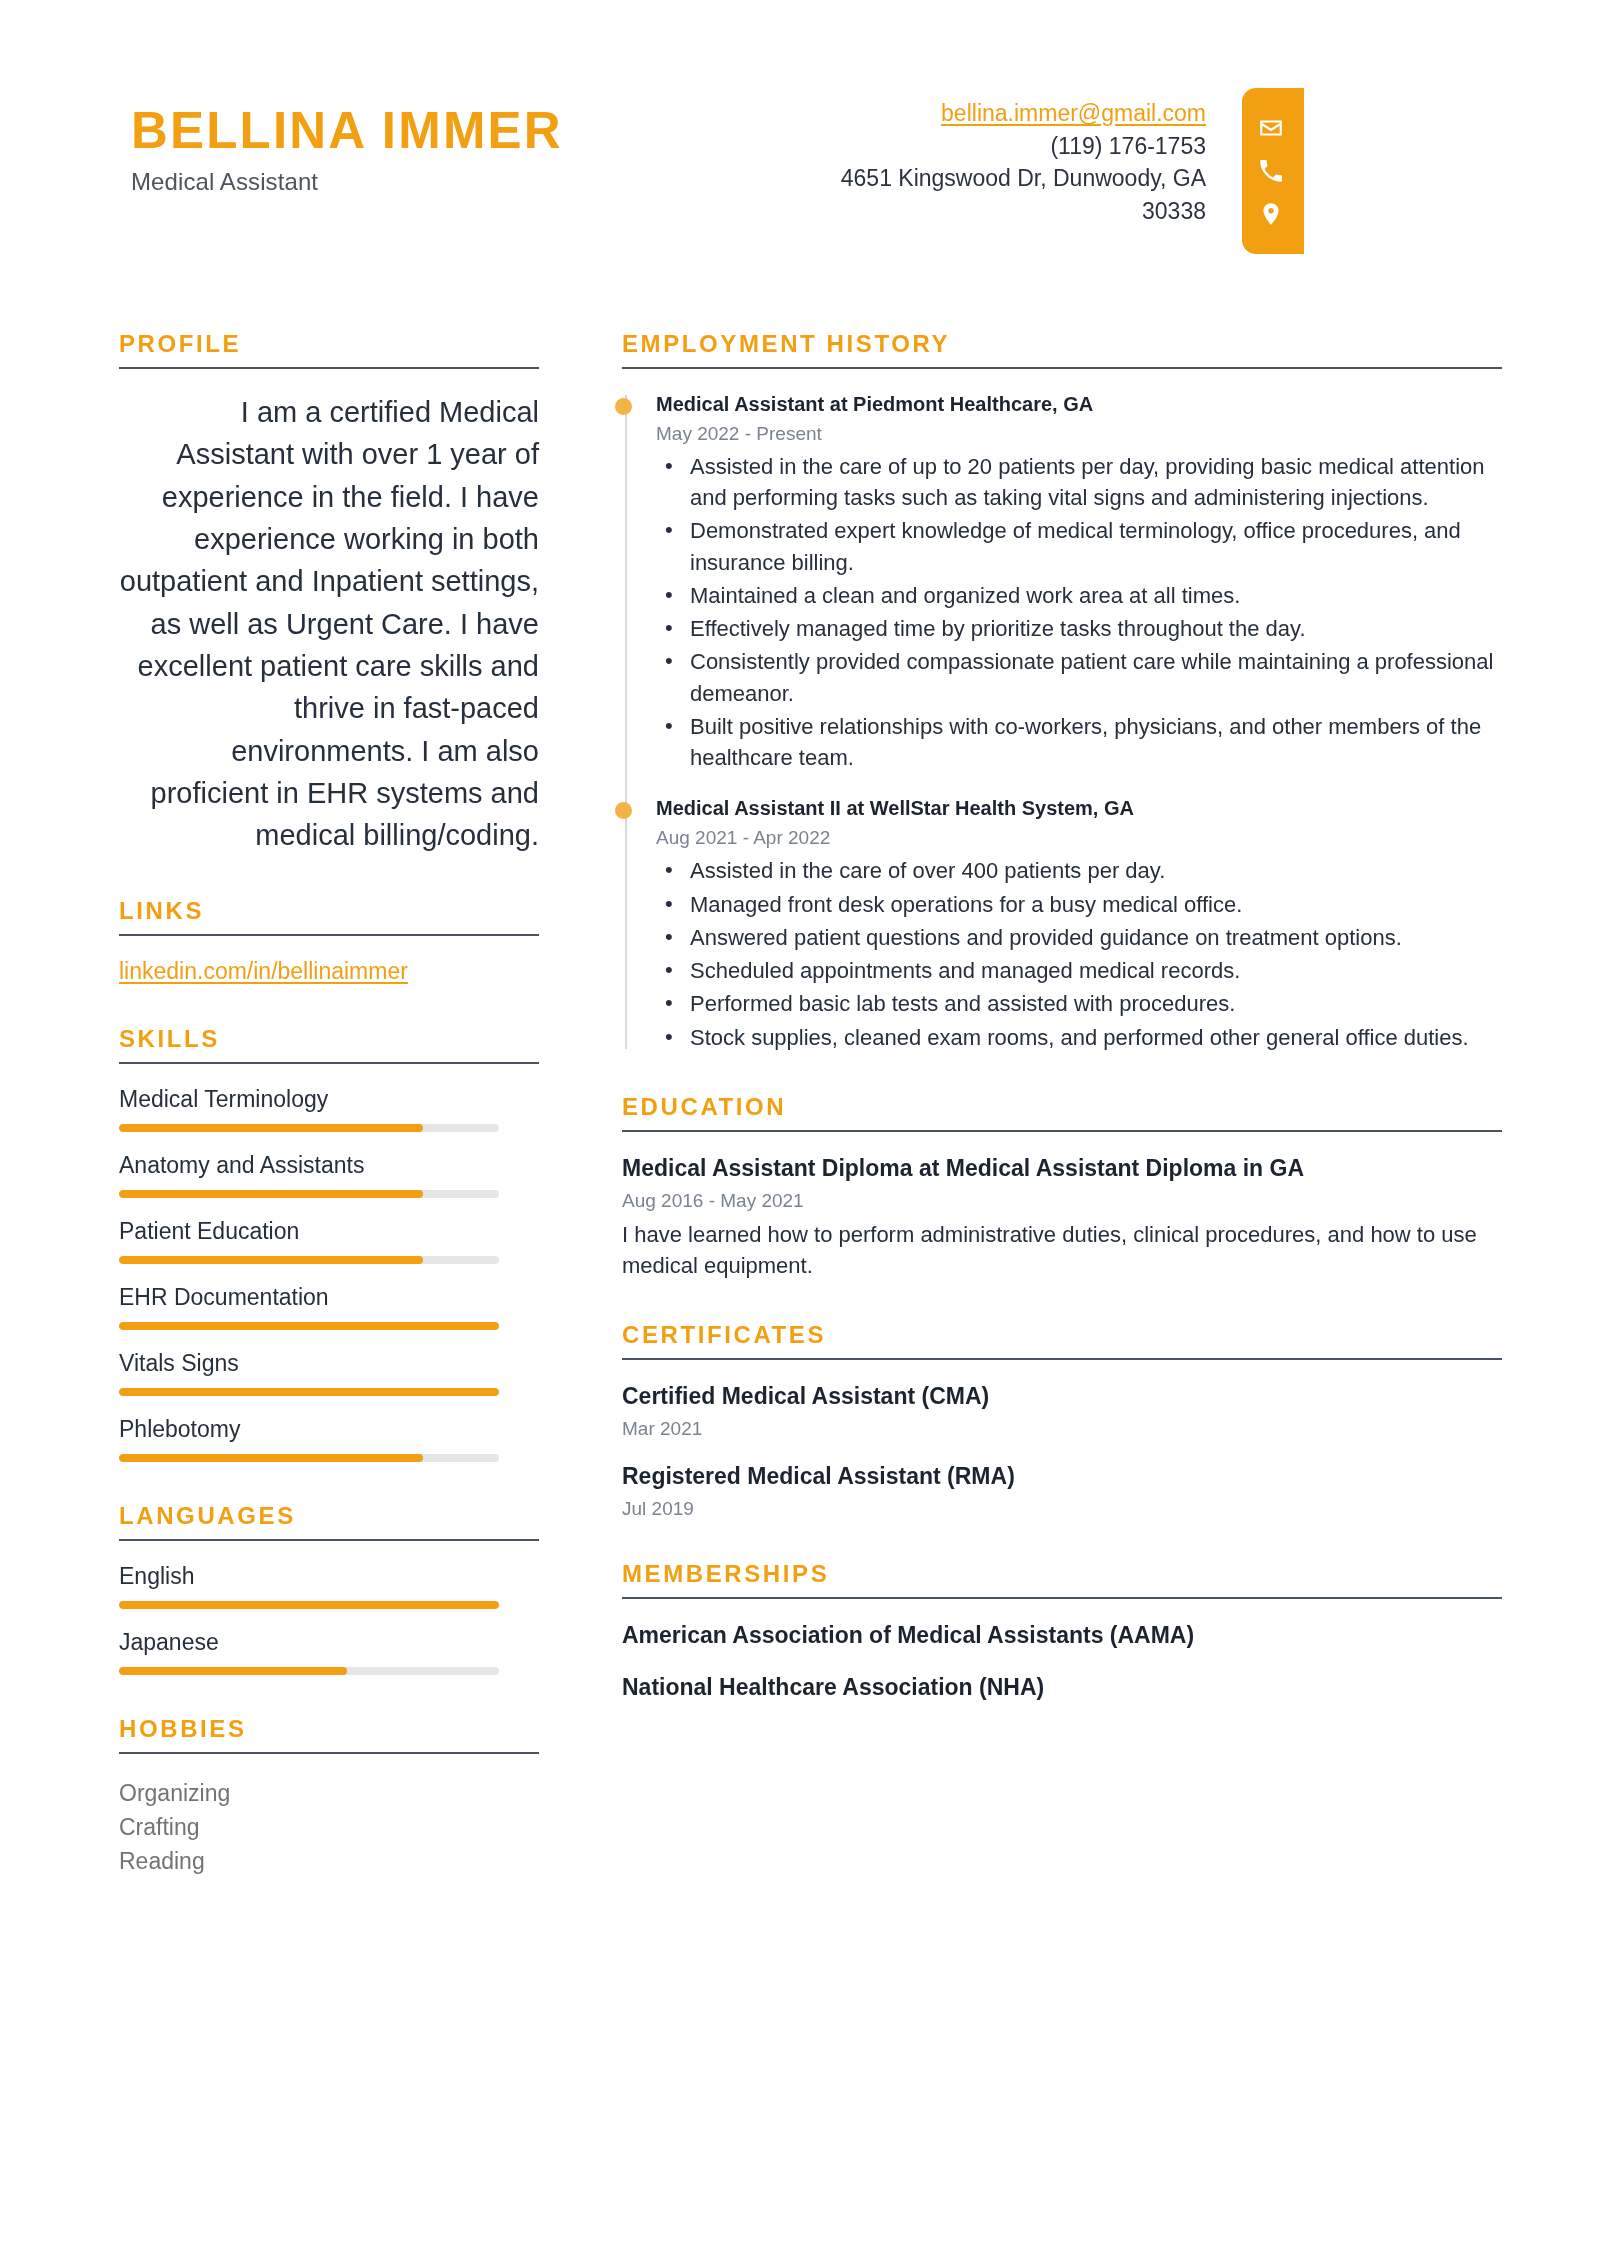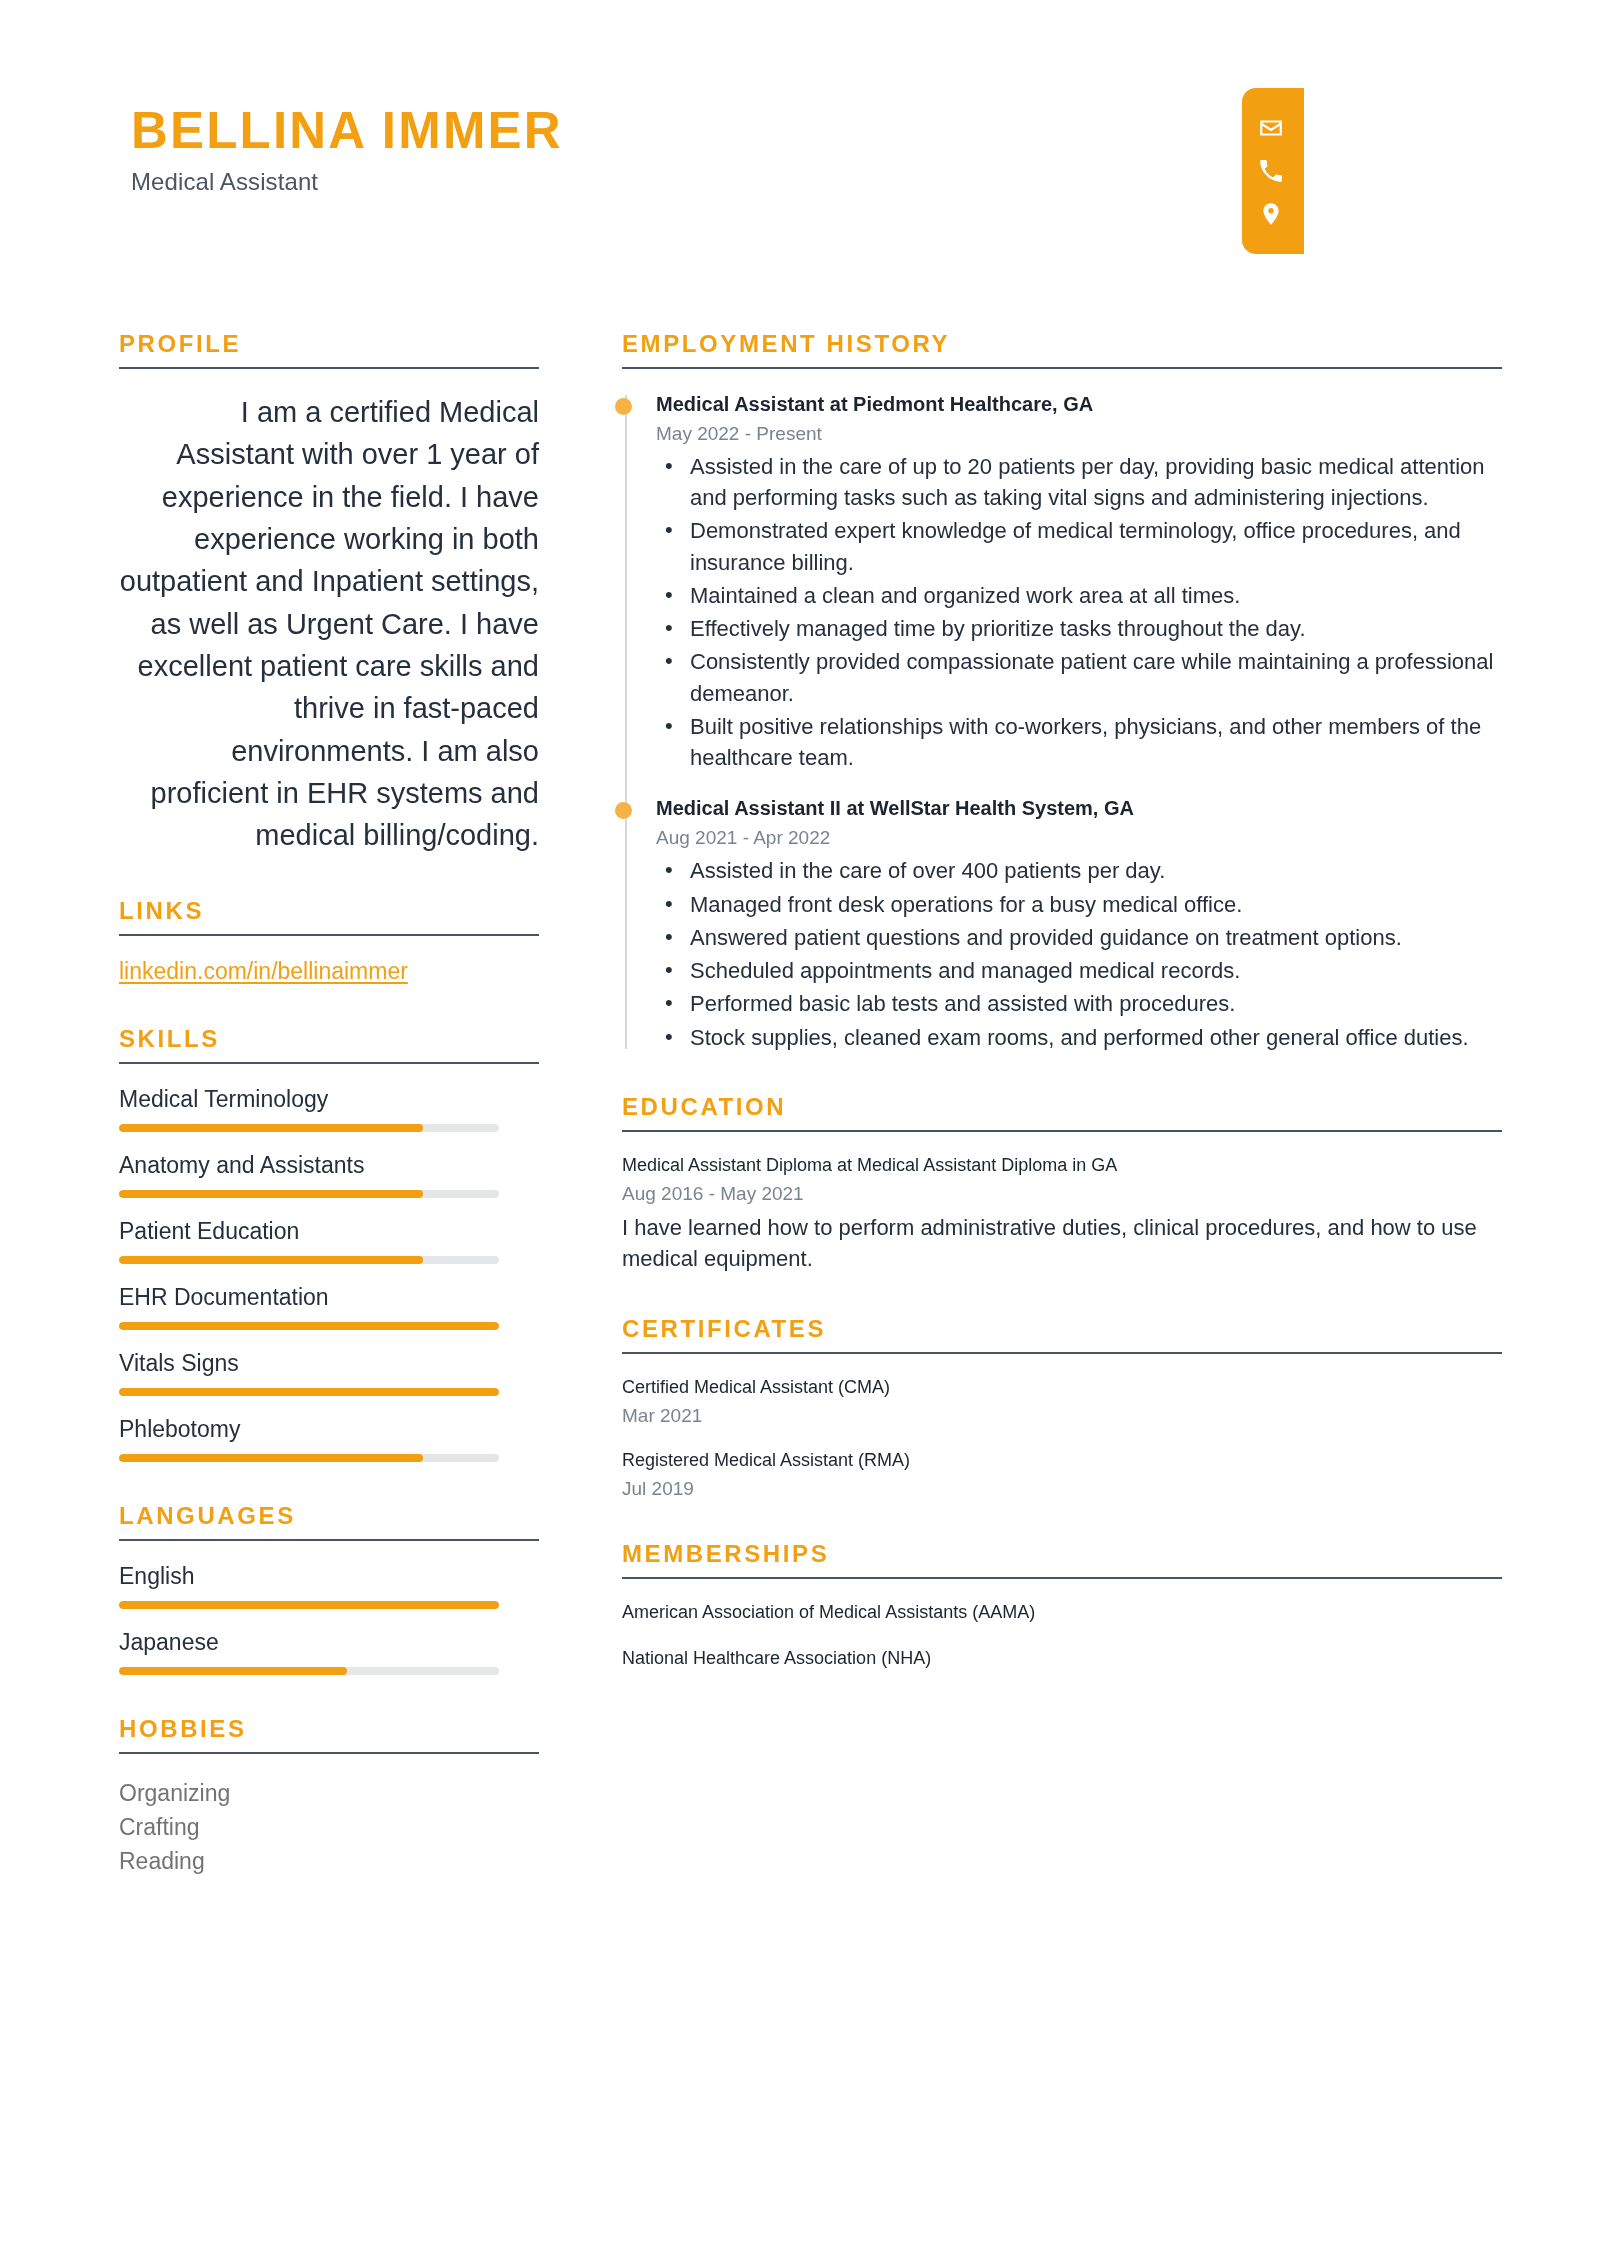--- a/index.html
+++ b/index.html
@@ -107,38 +107,44 @@
     position:relative; padding-left:34px; margin-bottom:2px;
   }
   .job-bullets li::before {
     content:"\2022"; position:absolute; left:9px; top:-1px;
     color:#262f3d; font-size:22px;
   }
 
   
   .entry { margin-bottom:22px; }
   .entry-title {
-    font-size:18px; font-weight:400; color:#1c2430; line-height:1.3;
+    font-size:23px; font-weight:700; color:#1c2430; line-height:1.3;
   }
   .entry-date { font-size:19px; color:#7a8391; margin-top:6px; }
   .entry-desc {
     font-size:22px; line-height:1.42; color:#262f3d; margin-top:7px;
   }
 </style>
 </head>
 <body>
 
 <div class="page">
 
   <div class="header">
     <div class="name-block">
       <div class="name">BELLINA IMMER</div>
       <div class="job-title">Medical Assistant</div>
     </div>
 
+    <div class="contact-block">
+      <span class="contact-email">bellina.immer@gmail.com</span>
+      <span class="contact-line">(119) 176-1753</span>
+      <span class="contact-line">4651 Kingswood Dr, Dunwoody, GA</span>
+      <span class="contact-line">30338</span>
+    </div>
 
     <div class="icon-bar">
       <span>
         <svg viewBox="0 0 24 24">
             <path d="M2 5h20v14H2V5zm2 2v.4l8 5.1 8-5.1V7H4zm16 10v-7.1l-8 5.1-8-5.1V17h16z"></path>
           </svg>
       </span>
       <span>
         <svg viewBox="0 0 24 24">
             <path d="M6.6 10.8c1.6 3.1 4.1 5.6 7.2 7.2l2.4-2.4c.3-.3.7-.4 1.1-.3 1.2.4 2.5.6 3.8.6.6 0 1 .4 1 1V21c0 .6-.4 1-1 1C11.3 22 2 12.7 2 2.9c0-.6.4-1 1-1h4.1c.6 0 1 .4 1 1 0 1.3.2 2.6.6 3.8.1.4 0 .8-.3 1.1l-2.4 2.4z"></path>

